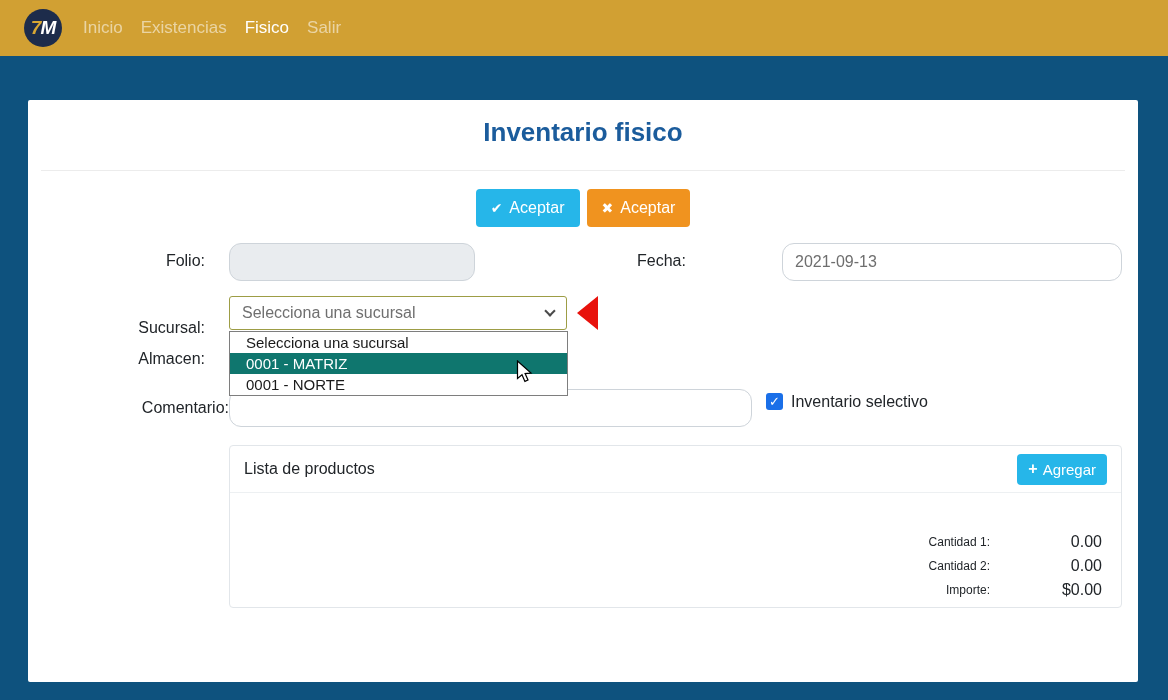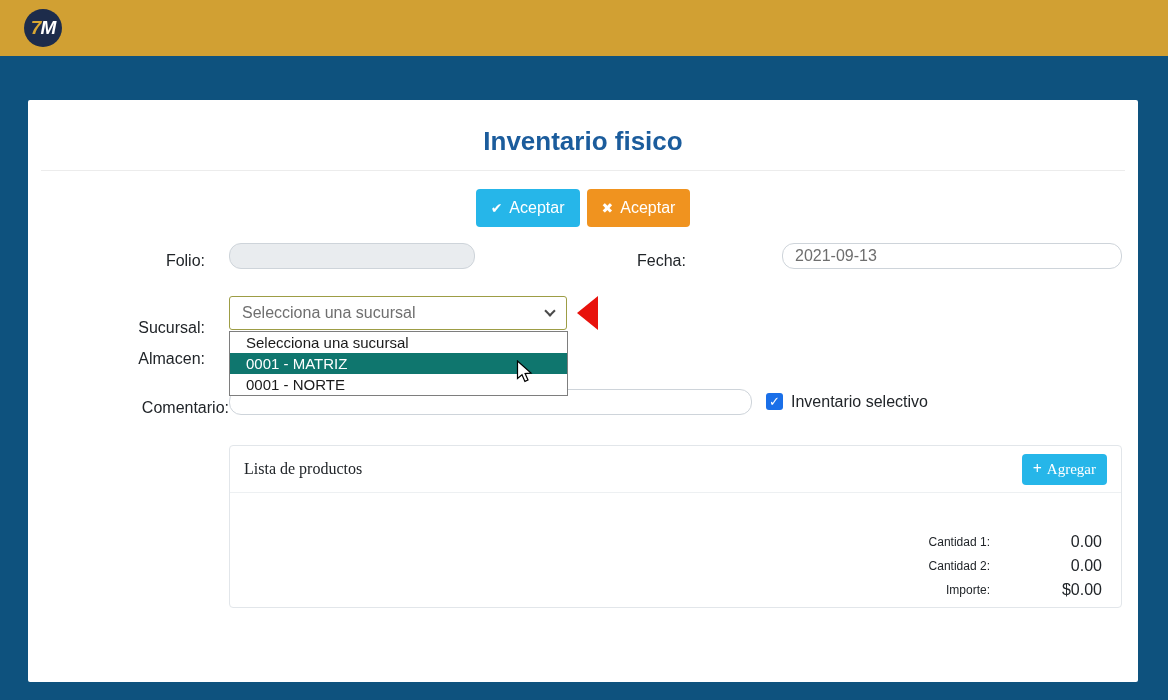--- a/index.html
+++ b/index.html
@@ -33,40 +33,40 @@
     color: rgba(255,255,255,0.55); cursor: pointer;
   }
   .nav-link.active { color: #ffffff; }
 
   
   .card {
     position: absolute; left: 28px; top: 100px;
     width: 1110px; height: 582px; background: #ffffff; border-radius: 2px;
   }
   .page-title {
-    top: 26px; left: 0; width: 100%; text-align: center;
+    top: 17px; left: 0; width: 100%; text-align: center;
     font-size: 26px; font-weight: bold; color: #1b5c9c;
   }
   .title-divider { top: 70px; left: 13px; right: 13px; border-top: 1px solid #ececec; }
 
   .btn-row { top: 89px; left: 0; width: 100%; display: flex; justify-content: center; gap: 7px; }
   .btn {
     height: 38px; border: none; border-radius: 4px; color: #fff; font-size: 16px;
     display: inline-flex; align-items: center; padding: 0 15px; cursor: pointer;
     font-family: inherit;
   }
   .btn .ico { margin-right: 7px; font-size: 14px; }
   .btn-accept { background: #26b6e9; }
   .btn-cancel { background: #f0931f; }
 
   
   .flabel { font-size: 16px; color: #212529; text-align: right; width: 177px; left: 0; }
   .finput {
     border: 1px solid #ced4da; border-radius: 12px; background: #fff;
-    font-size: 16px; color: #495057; padding: 0 12px; height: 26px;
+    font-size: 16px; color: #495057; padding: 0 12px; height: 38px;
     font-family: inherit; outline: none;
   }
   .folio-input { left: 201px; top: 143px; width: 246px; background: #e9ecef; }
   .fecha-label { left: 609px; top: 152px; width: 100px; text-align: left; font-size: 16px; color: #212529; }
   .fecha-input { left: 754px; top: 143px; width: 340px; color: #6e6e6e; }
 
   .select-box {
     left: 201px; top: 196px; width: 338px; height: 34px;
     border: 1px solid #9d9d45; border-radius: 3px; background: #fff;
     display: flex; align-items: center; justify-content: space-between;
@@ -101,21 +101,21 @@
   }
   .checkbox-label { left: 763px; top: 293px; font-size: 16px; color: #212529; }
 
   
   .products {
     left: 201px; top: 345px; width: 893px; height: 163px;
     border: 1px solid #e2e6ea; border-radius: 4px; background: #fff;
   }
   .products-header {
     height: 47px; display: flex; align-items: center; justify-content: space-between;
-    padding: 0 14px; border-bottom: 1px solid #edf0f2; font-family: Liberation Serif, serif;
+    padding: 0 14px; border-bottom: 1px solid #edf0f2;
   }
   .products-title { font-size: 16px; color: #212529; }
   .btn-add {
     background: #26b6e9; color: #fff; border: none; border-radius: 4px;
     height: 31px; padding: 0 11px; font-size: 15px; cursor: pointer;
     display: inline-flex; align-items: center; gap: 5px; font-family: inherit;
   }
   .btn-add .plus { font-weight: bold; font-size: 16px; }
   .totals { position: absolute; right: 19px; top: 84px; }
   .total-row { display: flex; justify-content: flex-end; align-items: center; height: 24px; }
@@ -124,20 +124,26 @@
 
   .cursor { left: 488px; top: 260px; z-index: 9; }
 </style>
 </head>
 <body>
 
 <div class="navbar">
   <div class="brand">
     <span class="seven">7</span>
       <span class="em">M</span>
+  </div>
+  <div class="nav-links">
+    <a class="nav-link">Inicio</a>
+    <a class="nav-link">Existencias</a>
+    <a class="nav-link active">Fisico</a>
+    <a class="nav-link">Salir</a>
   </div>
 </div>
 
 <div class="card">
 
   <div class="abs page-title">Inventario fisico</div>
   <div class="abs title-divider"></div>
 
   <div class="abs btn-row">
     <button class="btn btn-accept">

